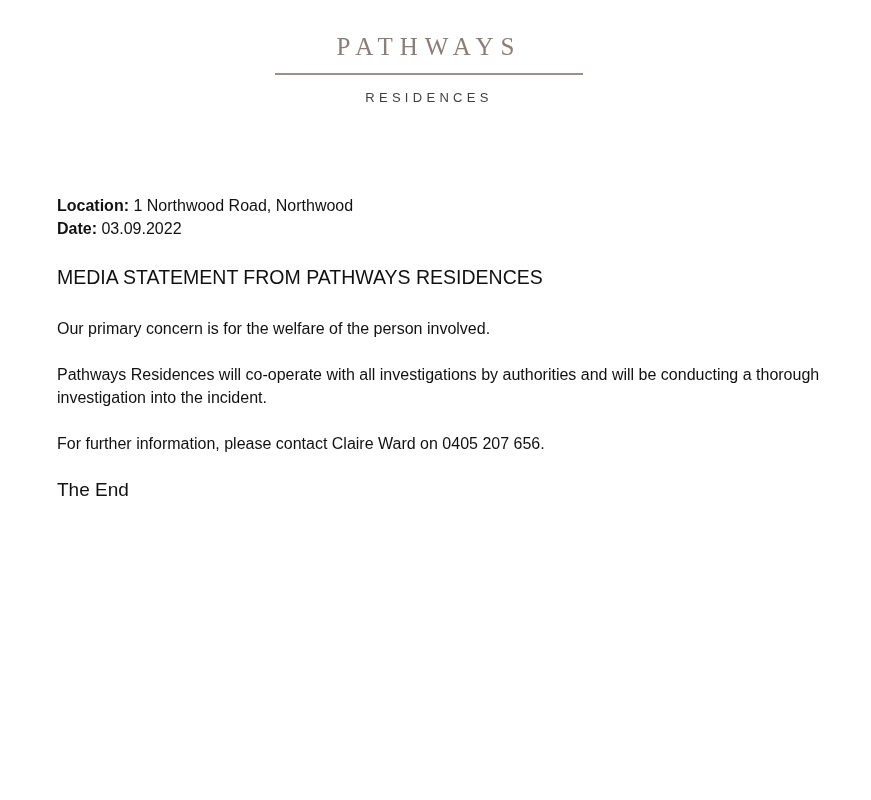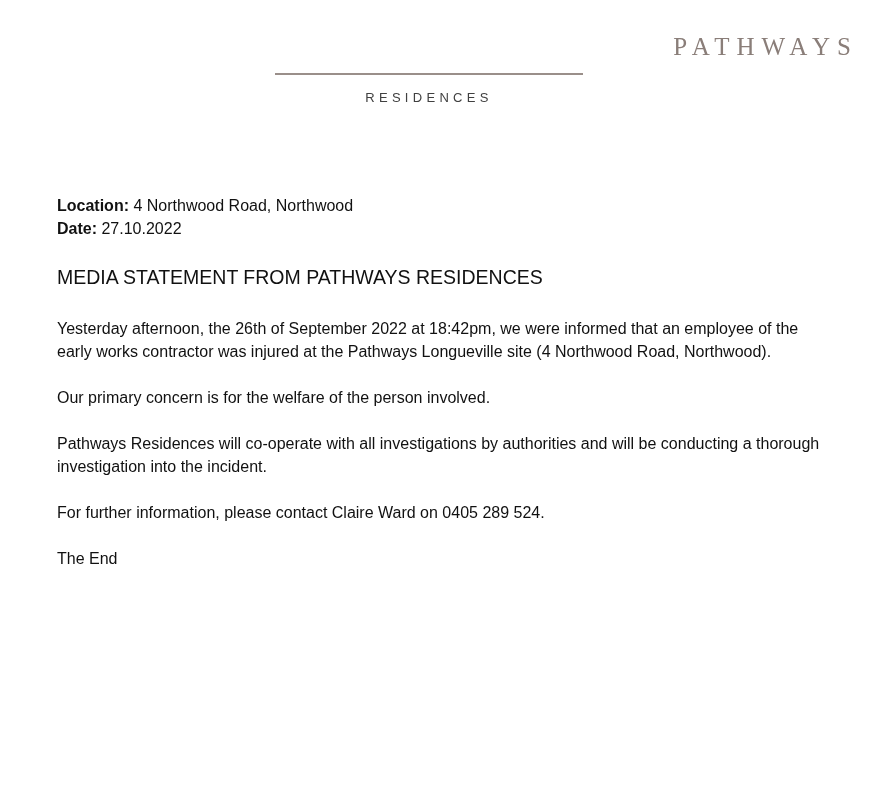--- a/index.html
+++ b/index.html
@@ -1,46 +1,45 @@
 <!DOCTYPE html>
 <html><head>
   <meta charset="utf-8">
   <style>
     html, body { margin: 0; padding: 0; background: #ffffff; }
     body { width: 871px; height: 800px; position: relative; overflow: hidden; font-family: "Liberation Sans", sans-serif; color: #111111; }
     .logo { position: absolute; left: 0; top: 0; width: 871px; }
-    .logo-title { position: absolute; top: 33px; left: 0; width: 858px; text-align: right; font-family: "Liberation Serif", serif; font-size: 25px; letter-spacing: 7px; color: #8a7e79; }
+    .logo-title { position: absolute; top: 33px; left: 0; width: 858px; text-align: center; font-family: "Liberation Serif", serif; font-size: 25px; letter-spacing: 7px; color: #8a7e79; }
     .logo-rule { position: absolute; top: 73px; left: 275px; width: 308px; height: 2px; background: #9a8f8a; }
     .logo-sub { position: absolute; top: 90px; left: 0; width: 858px; text-align: center; font-family: "Liberation Sans", sans-serif; font-size: 13px; letter-spacing: 4.3px; color: #404040; }
     .meta { position: absolute; left: 57px; top: 194px; font-size: 16px; line-height: 23px; }
     .meta b { font-weight: bold; margin-top: 16px; }
     .heading { position: absolute; left: 57px; top: 266px; font-size: 19.5px; font-weight: normal; letter-spacing: 0px; }
     .body { position: absolute; left: 57px; top: 317px; width: 770px; font-size: 16px; line-height: 23px; }
     .body p { margin: 0 0 23px 0; }
-    .body p.end { font-size: 16px; }
+    .body p.end { font-size: 19px; }
   </style>
 </head>
 <body>
 
 <div class="logo">
   <div class="logo-title">PATHWAYS</div>
   <div class="logo-rule"></div>
   <div class="logo-sub">RESIDENCES</div>
 </div>
 
 <div class="meta">
   <div>
-    <b>Location:</b><span> 4 Northwood Road, Northwood</span>
+    <b>Location:</b><span> 1 Northwood Road, Northwood</span>
   </div>
   <div>
-    <b>Date:</b><span> 27.10.2022</span>
+    <b>Date:</b><span> 03.09.2022</span>
   </div>
 </div>
 
 <div class="heading">MEDIA STATEMENT FROM PATHWAYS RESIDENCES</div>
 
 <div class="body">
-  <p>Yesterday afternoon, the 26th of September 2022 at 18:42pm, we were informed that an employee of the early works contractor was injured at the Pathways Longueville site (4 Northwood Road, Northwood).</p>
   <p>Our primary concern is for the welfare of the person involved.</p>
   <p>Pathways Residences will co-operate with all investigations by authorities and will be conducting a thorough investigation into the incident.</p>
-  <p>For further information, please contact Claire Ward on 0405 289 524.</p>
+  <p>For further information, please contact Claire Ward on 0405 207 656.</p>
   <p class="end">The End</p>
 </div>
 
 </body></html>

